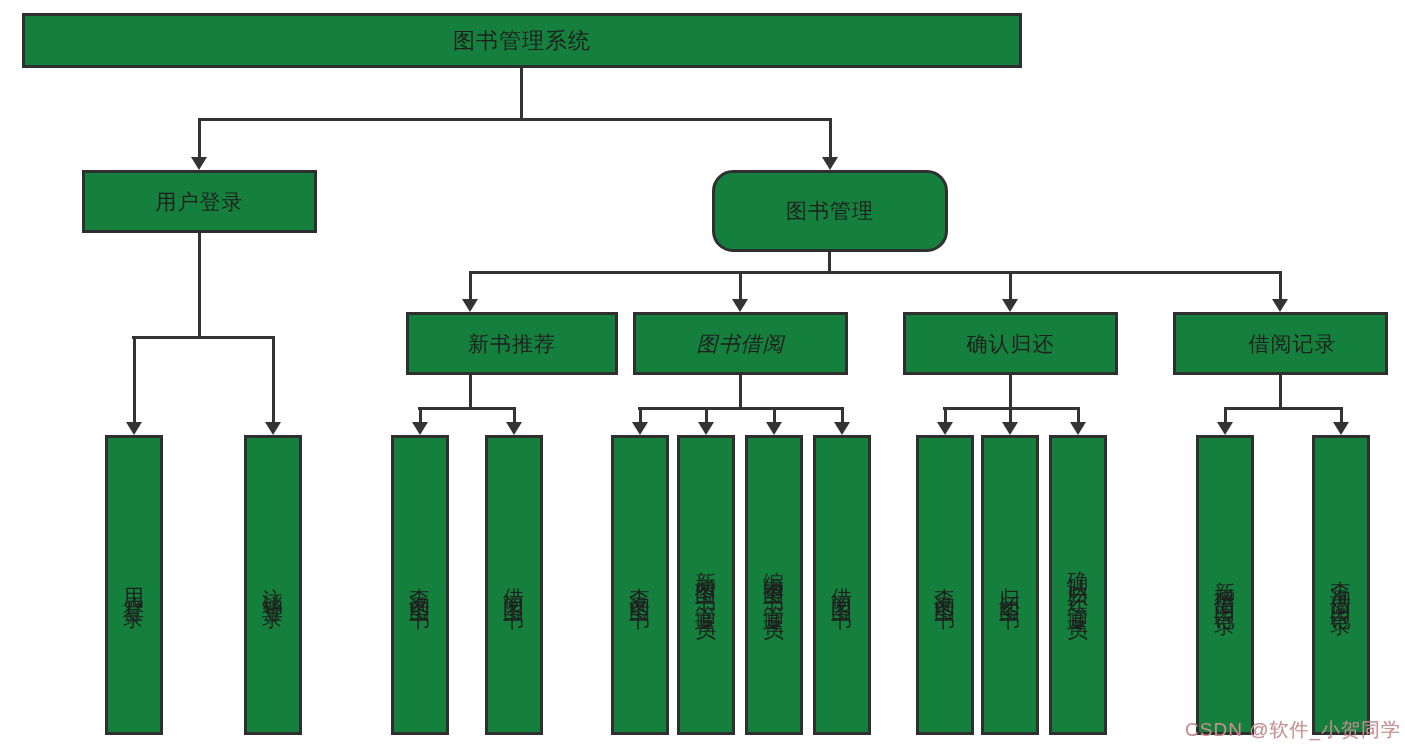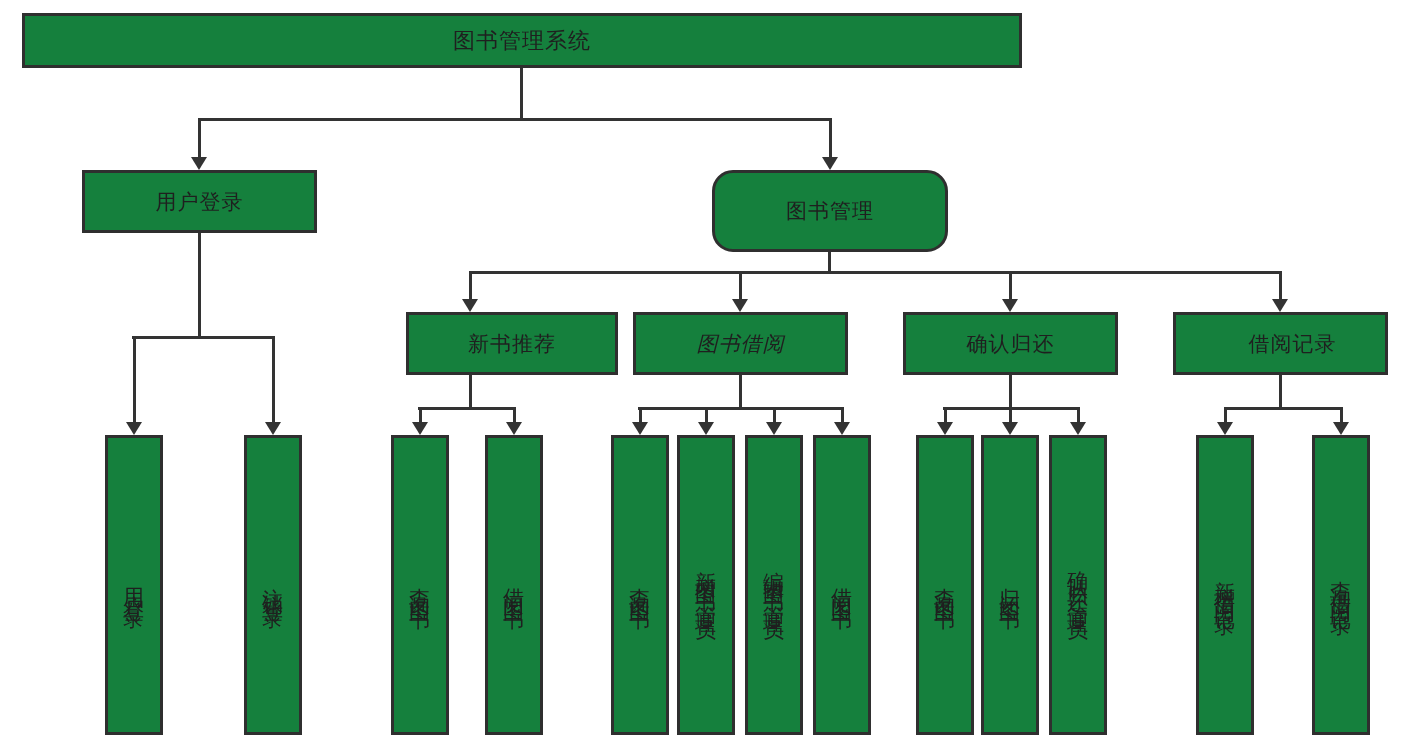--- a/index.html
+++ b/index.html
@@ -126,14 +126,15 @@
   <div class="node leaf" style="left:745px;top:435px;width:58px;height:300px;">编辑图书（管理员）</div>
   <div class="node leaf" style="left:813px;top:435px;width:58px;height:300px;">借阅图书</div>
 
   <div class="node leaf" style="left:916px;top:435px;width:58px;height:300px;">查询图书</div>
   <div class="node leaf" style="left:981px;top:435px;width:58px;height:300px;">归还图书</div>
   <div class="node leaf" style="left:1049px;top:435px;width:58px;height:300px;">确认归还（管理员）</div>
 
   <div class="node leaf" style="left:1196px;top:435px;width:58px;height:300px;">新增借阅记录</div>
   <div class="node leaf" style="left:1312px;top:435px;width:58px;height:300px;">查询借阅记录</div>
 
+  <div class="watermark">CSDN @软件_小贺同学</div>
 
 </div>
 
 </body></html>

